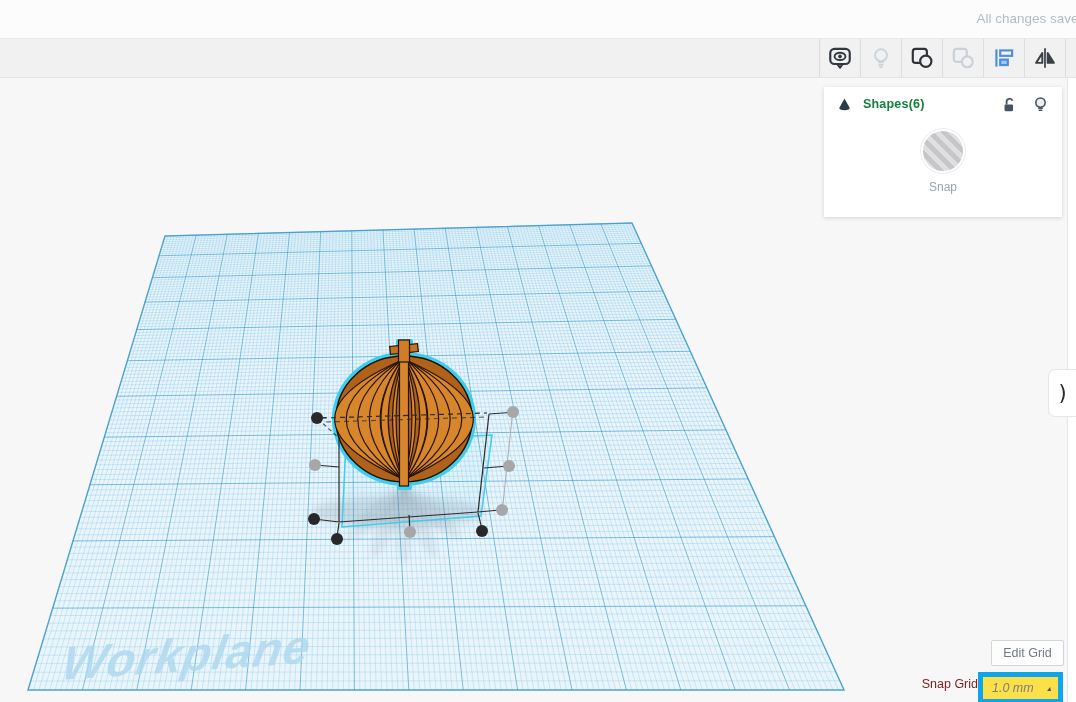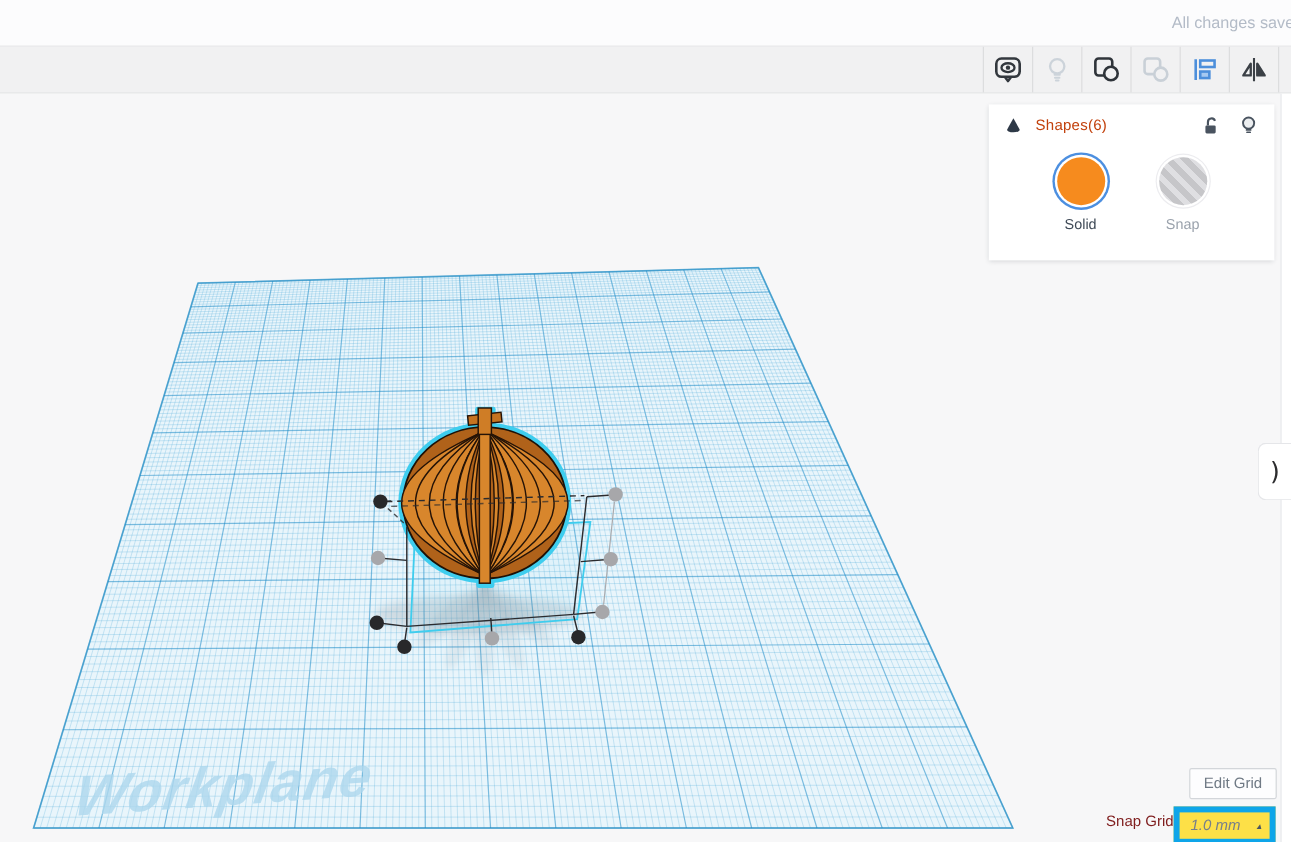--- a/index.html
+++ b/index.html
@@ -20,21 +20,21 @@
   #scene{position:absolute;left:0;top:0;}
 
   
   .right-strip{position:absolute;right:0;top:0;bottom:0;width:8px;background:#fff;border-left:1px solid #e5e6e9;}
   .panel-toggle{position:absolute;right:0;top:291px;width:27px;height:46px;background:#fff;border:1px solid #e5e6e9;border-right:none;border-radius:7px 0 0 7px;display:flex;align-items:center;justify-content:center;cursor:pointer;}
   .panel-toggle span{font-size:21px;color:#2c2c2e;font-family:"DejaVu Sans",sans-serif;}
 
   
   .shapes-panel{position:absolute;left:824px;top:9px;width:238px;height:130px;background:#fff;box-shadow:0 1px 4px rgba(40,50,60,.18);}
   .shapes-header{display:flex;align-items:center;height:34px;padding:0 12px;}
-  .shapes-title{font-size:12.5px;font-weight:normal;color:#c2410c;margin-left:10px;letter-spacing:.2px;}
+  .shapes-title{font-size:12.5px;font-weight:bold;color:#15803d;margin-left:10px;letter-spacing:.2px;}
   .shapes-header .spacer{flex:1;}
   .hdr-icon{margin-left:13px;cursor:pointer;display:flex;align-items:center;}
   .swatch-row{display:flex;justify-content:center;gap:25px;margin-top:10px;}
   .swatch{width:60px;display:flex;flex-direction:column;align-items:center;cursor:pointer;}
   .swatch-circle{width:40px;height:40px;border-radius:50%;}
   .swatch-circle.solid{background:#F68B1E;box-shadow:0 0 0 2px #fff,0 0 0 4px #4C8FE0;}
   .swatch-circle.hole{background:repeating-linear-gradient(45deg,#c6c6c9 0 5px,#dfdfe2 5px 10px);box-shadow:0 0 0 2px #fff,0 0 0 3px #ececef;}
   .swatch-label{margin-top:9px;font-size:12px;}
   .swatch-label.solid{color:#3f4a57;}
   .swatch-label.hole{color:#9aa2ac;}
@@ -465,24 +465,20 @@
         </span>
         <span class="hdr-icon">
           <svg width="19" height="19" viewBox="0 0 20 20">
             <circle cx="10" cy="8" r="4.9" fill="#eceef0" stroke="#49535f" stroke-width="1.7"></circle>
             <path d="M8.2,14 h3.6 M8.6,16 h2.8" stroke="#49535f" stroke-width="1.5" stroke-linecap="round"></path>
           </svg>
         </span>
       </div>
       <div class="swatch-row">
         <div class="swatch">
-          <div class="swatch-circle solid"></div>
-          <div class="swatch-label solid">Solid</div>
-        </div>
-        <div class="swatch">
           <div class="swatch-circle hole"></div>
           <div class="swatch-label hole">Snap</div>
         </div>
       </div>
     </div>
 
     <div class="edit-grid-btn">Edit Grid</div>
     <div class="snap-label">Snap Grid</div>
     <div class="snap-dropdown">
       <span class="snap-value">1.0 mm</span>

